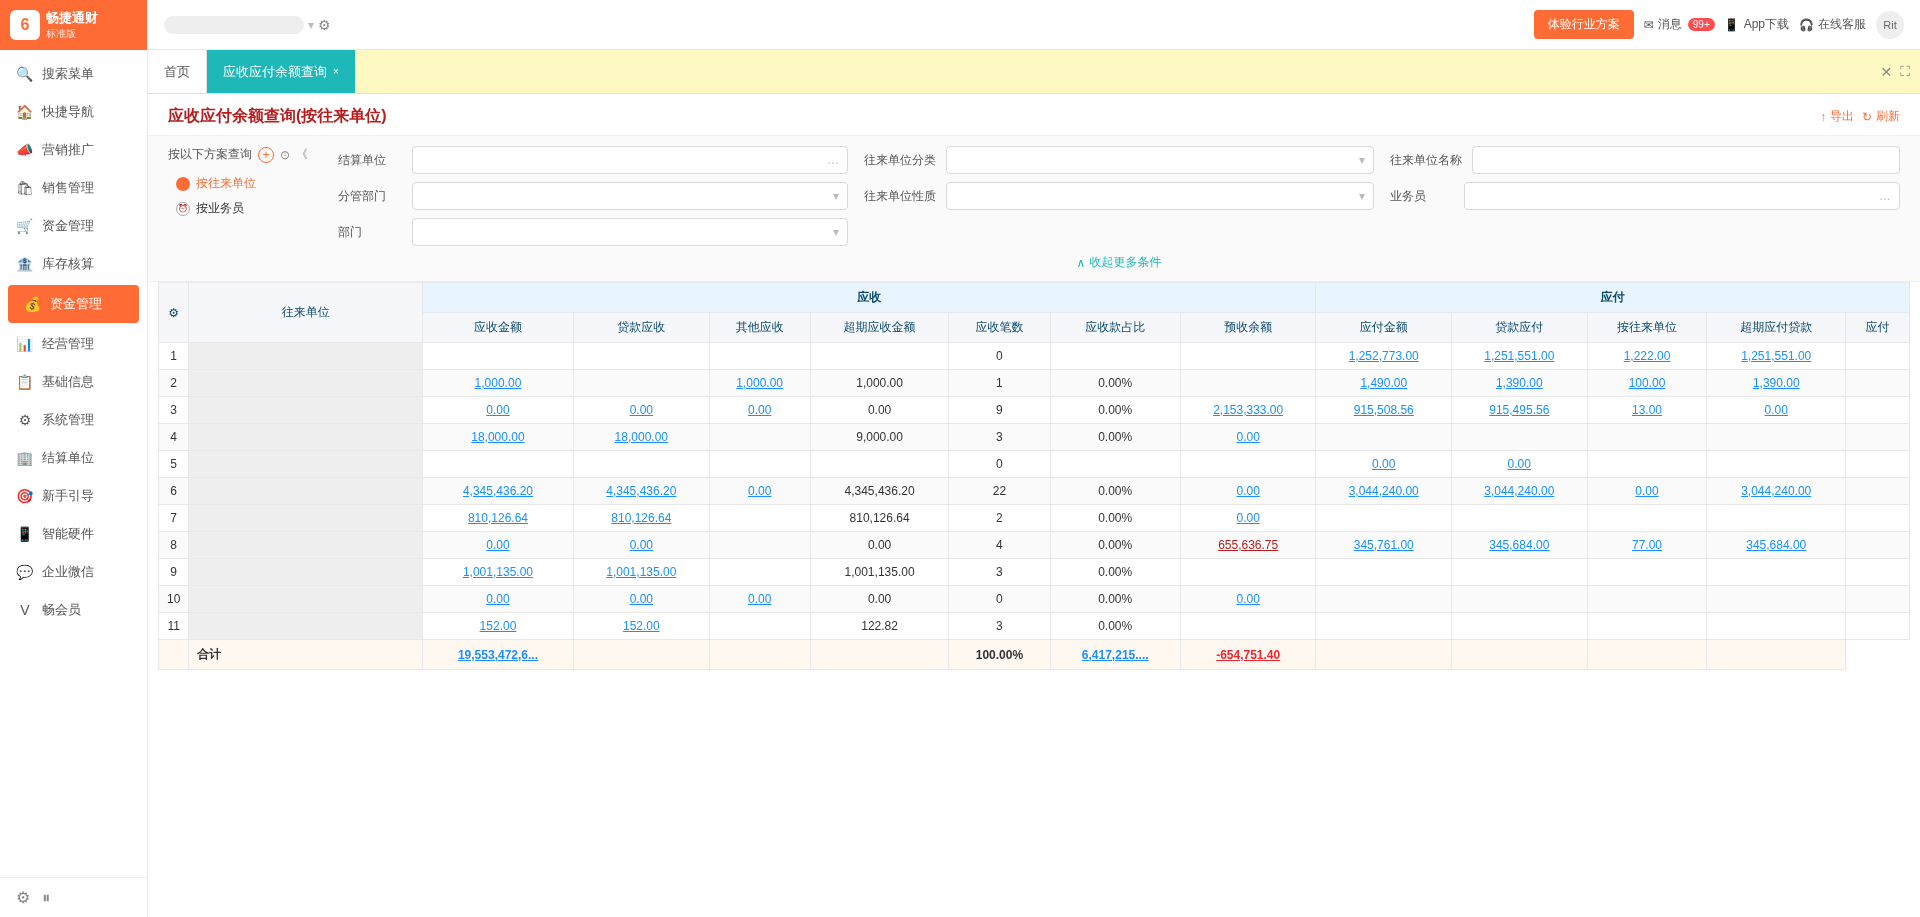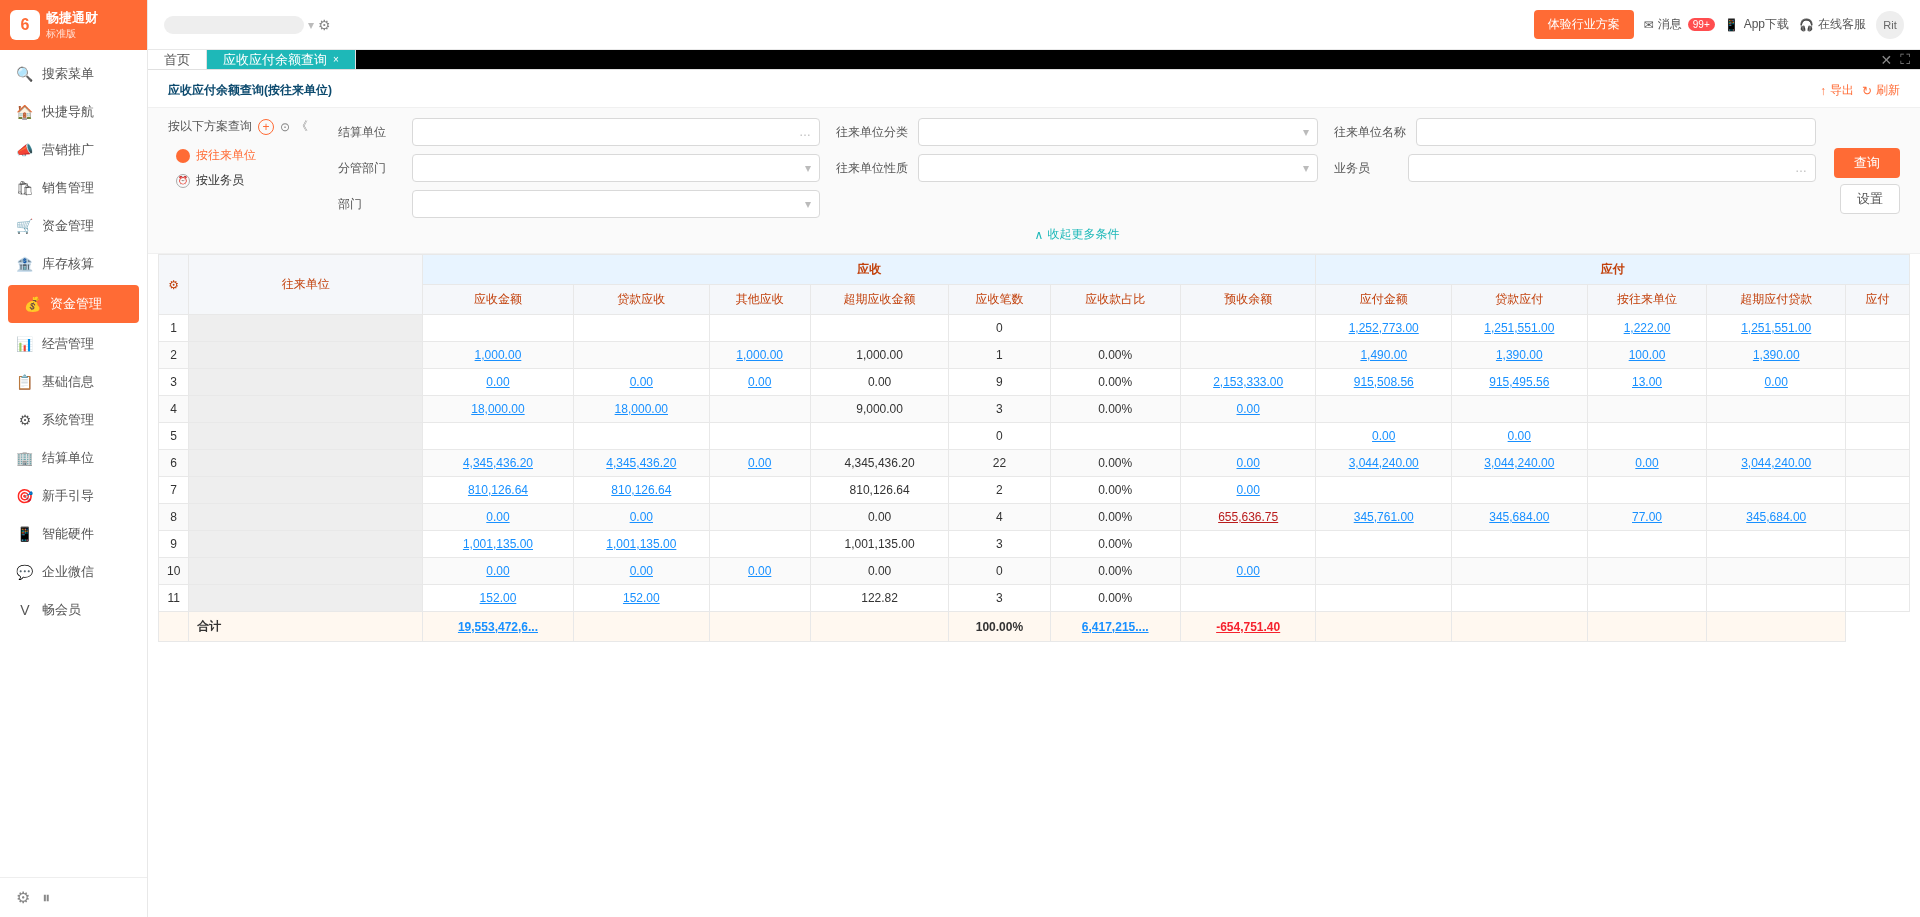--- a/index.html
+++ b/index.html
@@ -47,21 +47,21 @@
     .topbar-icon-btn { display: flex; align-items: center; gap: 4px; color: #555; cursor: pointer; font-size: 12px; }
 
     
     .main {
       position: fixed; left: 148px; top: 50px; right: 0; bottom: 0;
       display: flex; flex-direction: column; background: #f5f5f5;
     }
 
     
     .tab-bar {
-      background: #000000; display: flex; align-items: center; height: 20px;
+      background: #fef9c3; display: flex; align-items: center; height: 44px;
       border-bottom: 1px solid #e0e0e0;
     }
     .tab-item {
       padding: 0 16px; height: 100%; display: flex; align-items: center; gap: 6px;
       cursor: pointer; font-size: 13px; color: #555; border-right: 1px solid #e0e0e0;
       background: #f0f2f5;
     }
     .tab-item.active { background: #1eb8b8; color: #fff; }
     .tab-home { background: #fff; }
     .tab-close { font-size: 10px; cursor: pointer; }
@@ -71,21 +71,21 @@
     .content {
       flex: 1; overflow: hidden; display: flex; flex-direction: column; background: #fff;
       margin: 0;
     }
 
     
     .page-header {
       padding: 12px 20px 8px; display: flex; align-items: center; justify-content: space-between;
       border-bottom: 1px solid #f0f0f0;
     }
-    .page-title { font-size: 12px; font-weight: bold; color: #0c4a6e; }
+    .page-title { font-size: 16px; font-weight: bold; color: #b91c1c; }
     .page-header-actions { display: flex; gap: 8px; }
     .header-action-btn { display: flex; align-items: center; gap: 4px; color: #ff6b35; cursor: pointer; font-size: 12px; }
 
     
     .filter-area {
       padding: 10px 20px; border-bottom: 1px solid #f0f0f0; background: #fafafa;
       display: flex; gap: 10px;
     }
     .filter-left { width: 160px; flex-shrink: 0; }
     .filter-left-header { display: flex; align-items: center; gap: 6px; font-size: 12px; color: #555; margin-bottom: 8px; }
@@ -109,21 +109,21 @@
     .btn-setting { background: #fff; color: #555; border: 1px solid #d9d9d9; padding: 5px 16px; border-radius: 4px; cursor: pointer; font-size: 13px; }
 
     
     .table-area { flex: 1; overflow: auto; padding: 0 10px 10px; }
     .data-table {
       width: 100%; border-collapse: collapse; font-size: 12px; min-width: 1600px;
     }
     .data-table th, .data-table td {
       border: 1px solid #e8e8e8; padding: 6px 8px; text-align: center; white-space: nowrap;
     }
-    .data-table thead th { background: #f5f7fa; color: #c2410c; font-weight: normal; }
+    .data-table thead th { background: #f5f7fa; color: #0c4a6e; font-weight: normal; }
     .data-table thead .group-header { background: #f0f7ff; font-weight: bold; }
     .data-table tbody tr:nth-child(even) { background: #fafafa; }
     .data-table td.link { color: #1890ff; text-decoration: underline; cursor: pointer; }
     .data-table td.text-left { text-align: left; }
     .col-name { min-width: 150px; text-align: left; }
     .total-row td { background: #fff8f0; font-weight: bold; }
     .settings-col { width: 30px; }
   </style>
 </head>
 <body>
@@ -334,24 +334,20 @@
               <span></span>
               <span class="arrow">▾</span>
             </div>
           </div>
           <div style="grid-column:1/-1;display:flex;justify-content:center;align-items:center;">
             <div style="color:#1eb8b8;cursor:pointer;font-size:12px;display:flex;align-items:center;gap:4px;">
               <span>∧</span>
               <span>收起更多条件</span>
             </div>
           </div>
-        </div>
-        <div class="filter-actions">
-          <button class="btn-query">查询</button>
-          <button class="btn-setting">设置</button>
         </div>
       </div>
     </div>
 
     <div class="table-area">
       <table class="data-table">
         <thead>
           <tr>
             <th rowspan="2" class="settings-col">
               <span>⚙</span>

